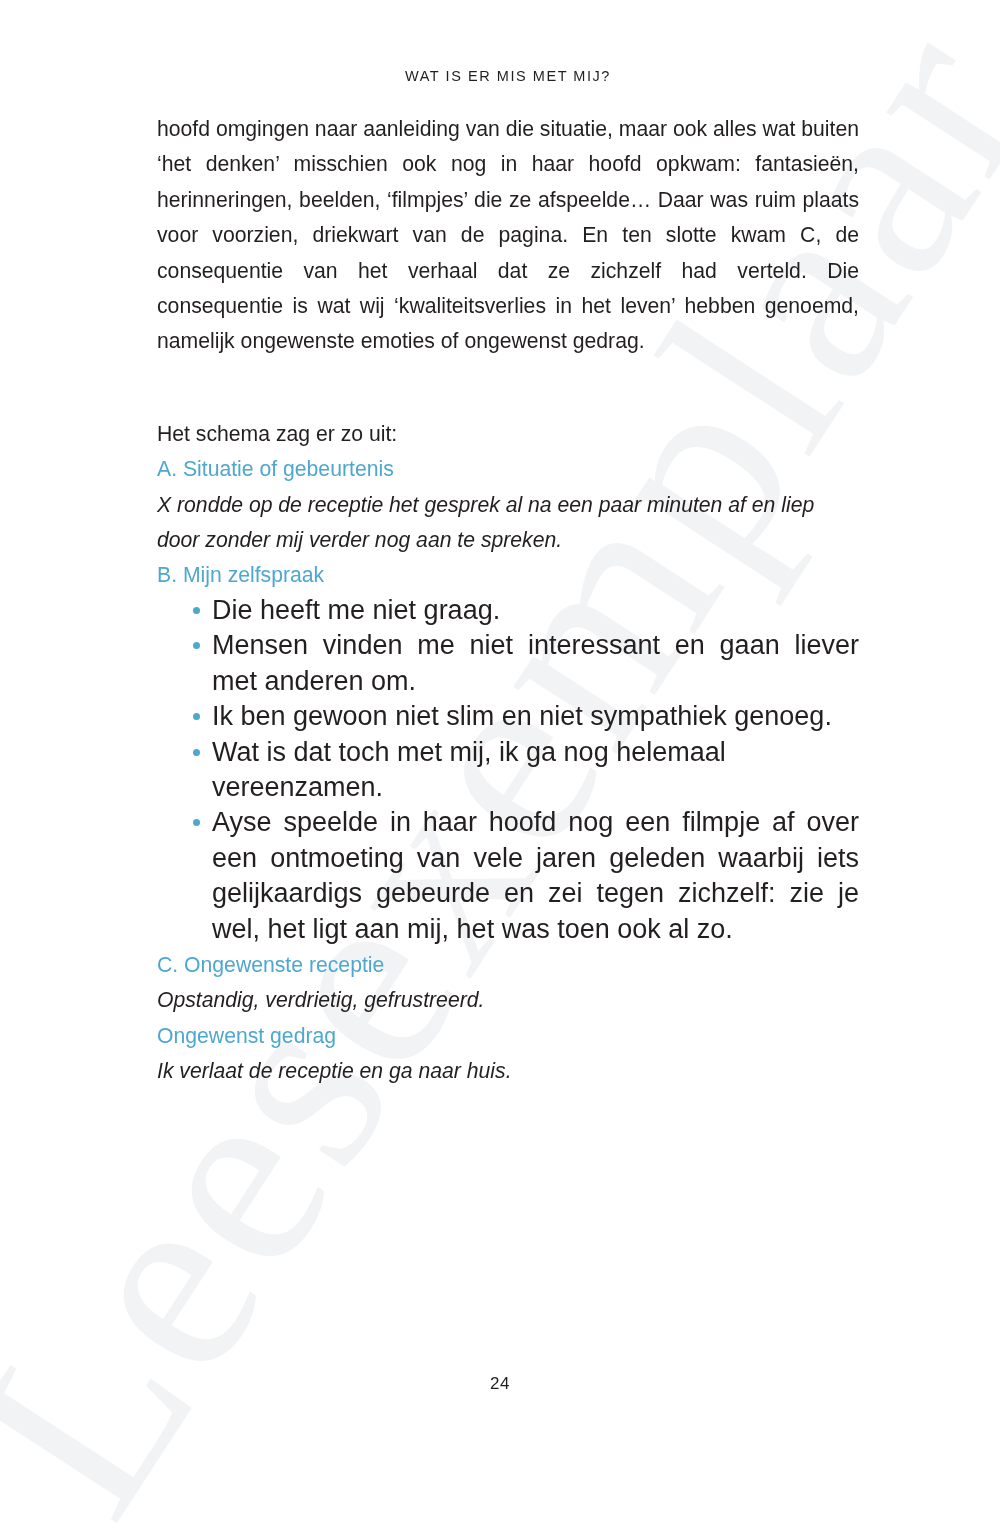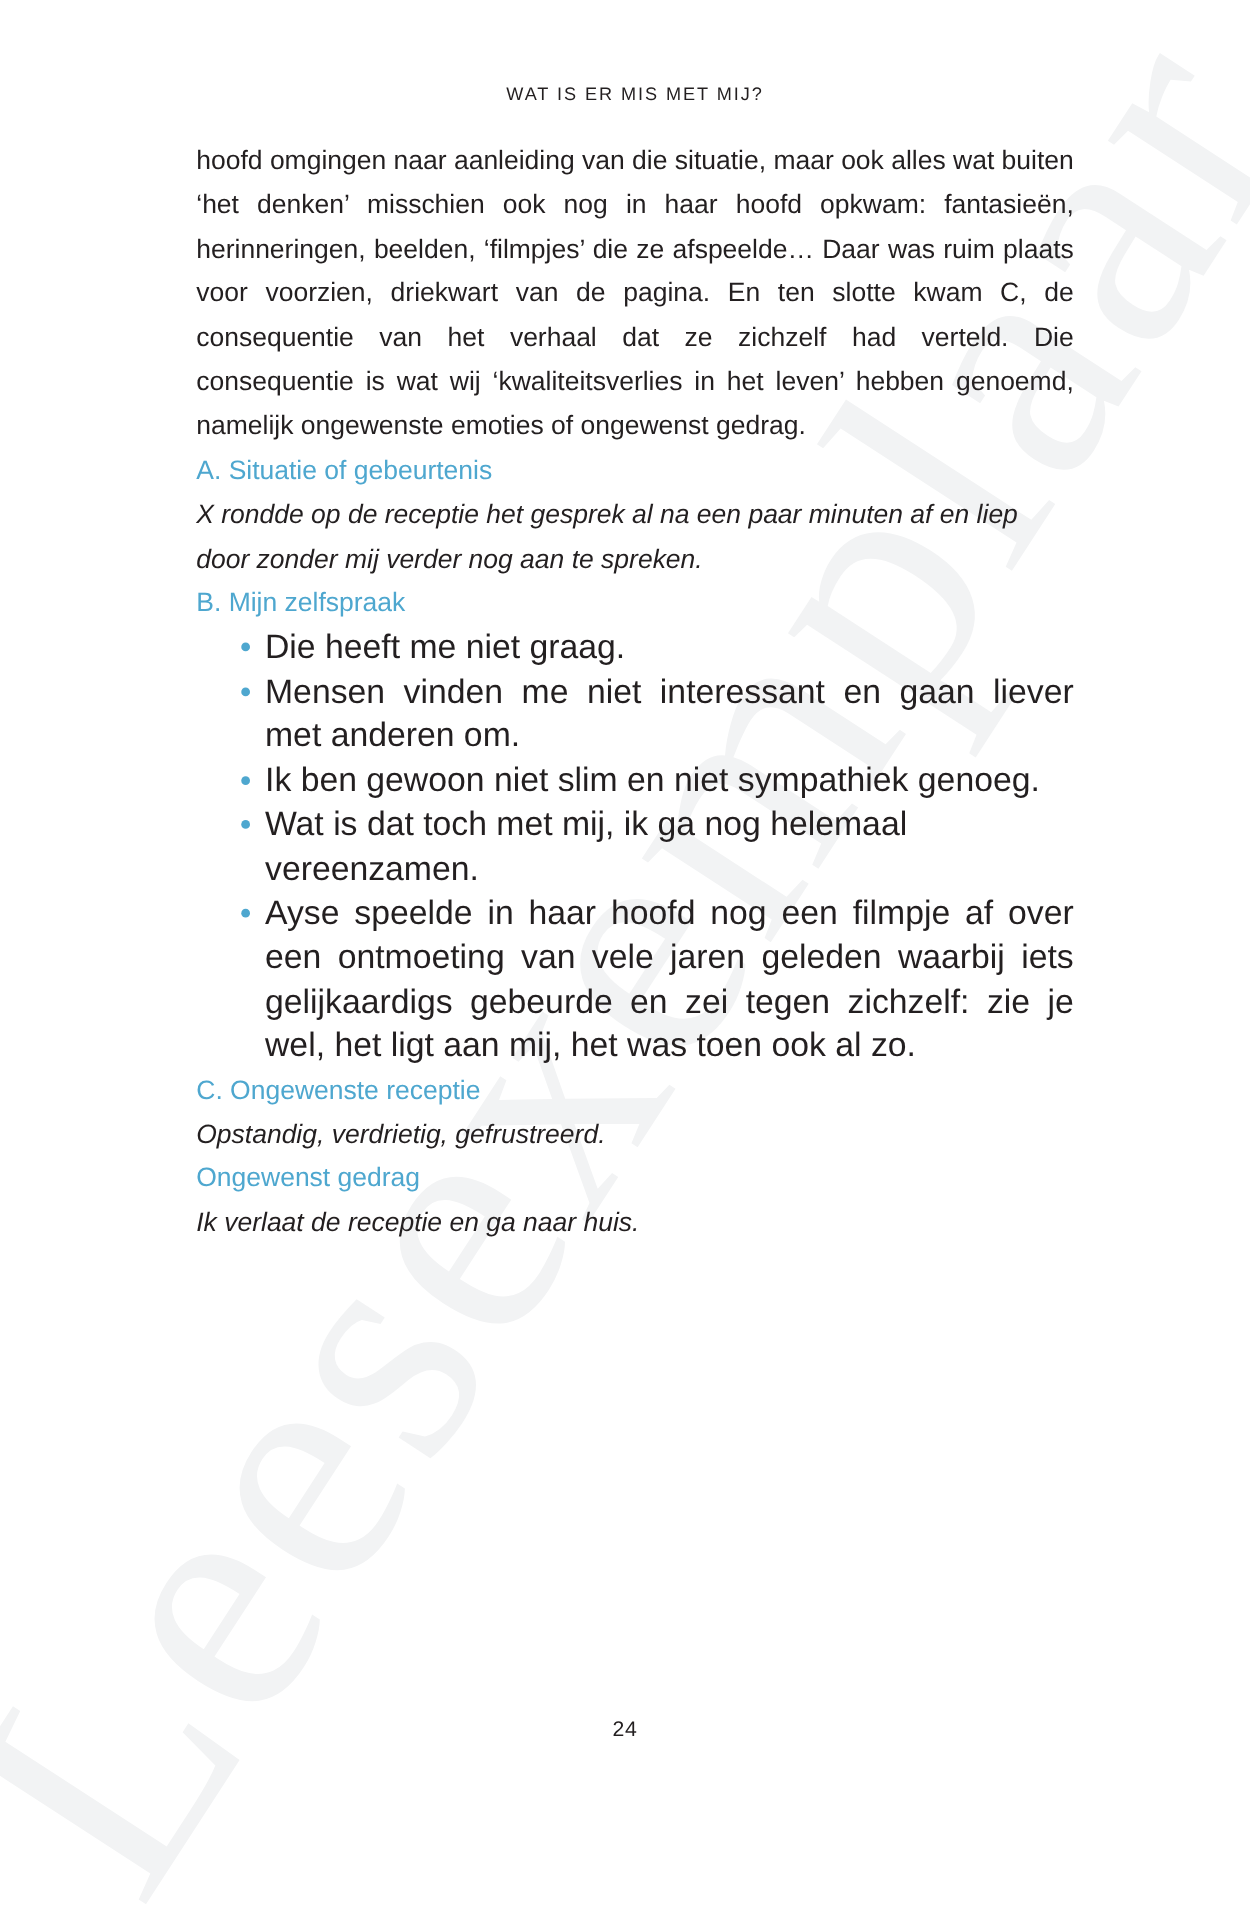--- a/index.html
+++ b/index.html
@@ -140,20 +140,21 @@
   <div class="watermark-layer">
     <div class="watermark-text">Leesexemplaar</div>
   </div>
 
   <div class="content">
 
     <div class="running-head">WAT IS ER MIS MET MIJ?</div>
 
     <p class="body-par par-main">hoofd omgingen naar aanleiding van die situatie, maar ook alles wat buiten ‘het denken’ misschien ook nog in haar hoofd opkwam: fantasieën, herinneringen, beelden, ‘filmpjes’ die ze afspeelde… Daar was ruim plaats voor voorzien, driekwart van de pagina. En ten slotte kwam C, de consequentie van het verhaal dat ze zichzelf had verteld. Die consequentie is wat wij ‘kwaliteitsverlies in het leven’ hebben genoemd, namelijk ongewenste emoties of ongewenst gedrag.</p>
 
+    <p class="body-par par-lead">Het schema zag er zo uit:</p>
 
     <h2 class="section-head head-A">A. Situatie of gebeurtenis</h2>
     <p class="section-body ragged">X rondde op de receptie het gesprek al na een paar minuten af en liep door zonder mij verder nog aan te spreken.</p>
 
     <h2 class="section-head head-B">B. Mijn zelfspraak</h2>
     <ul class="bullets">
       <li>
         <span class="dot"></span>
         <span>Die heeft me niet graag.</span>
       </li>

